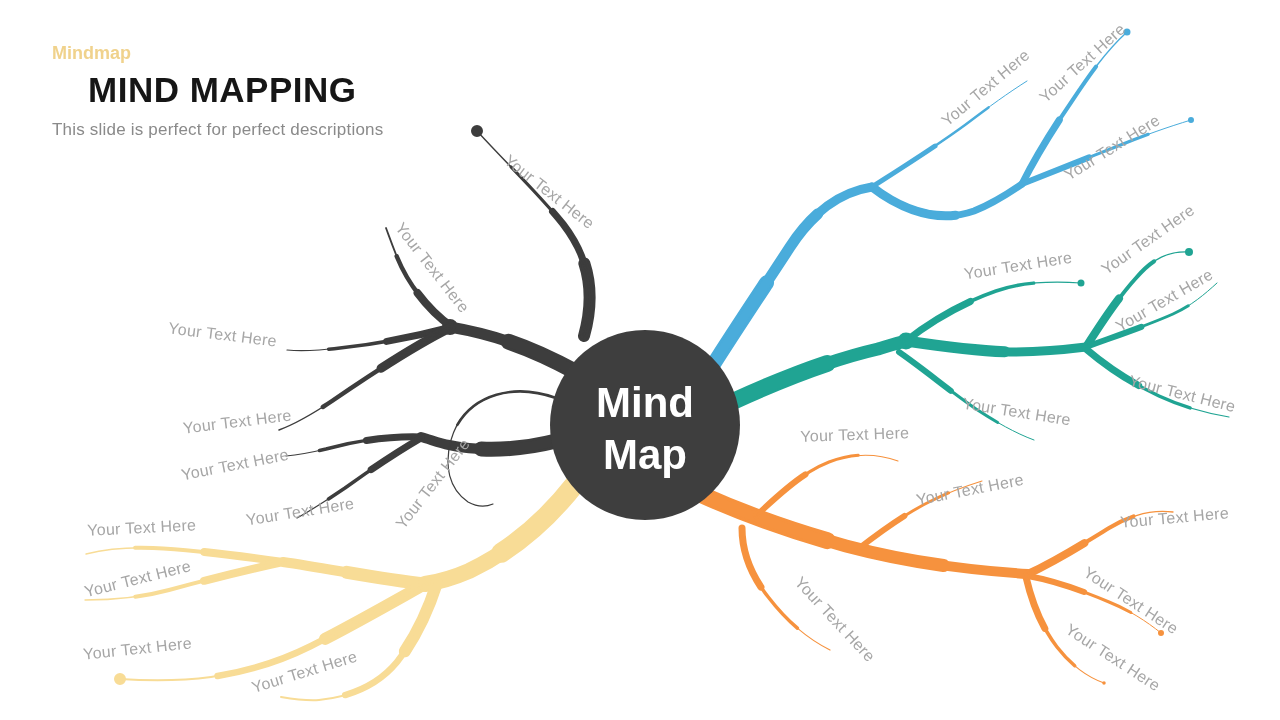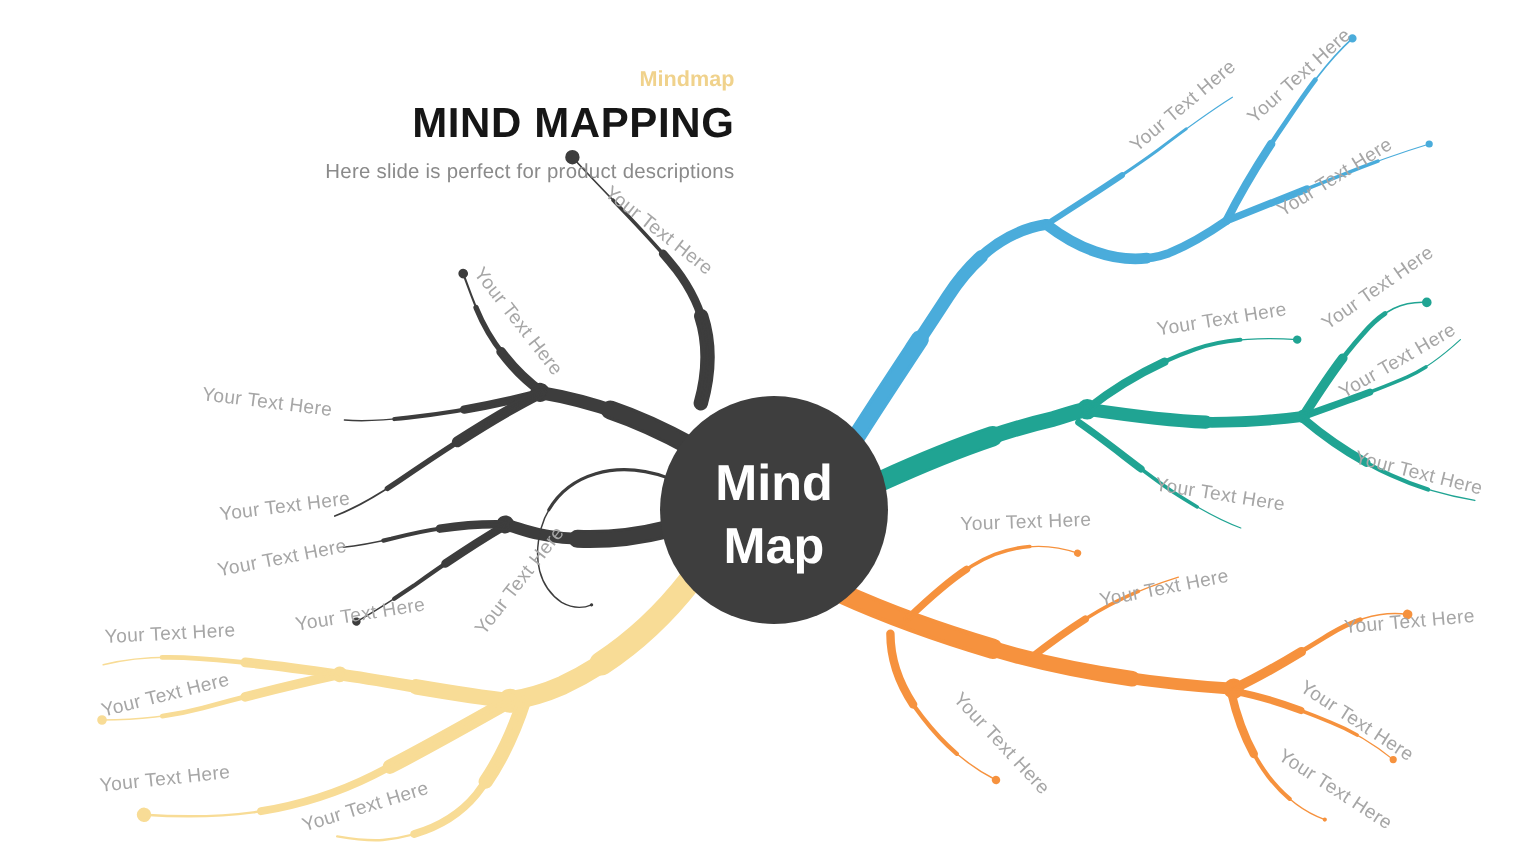--- a/index.html
+++ b/index.html
@@ -1,20 +1,20 @@
 <!DOCTYPE html>
 <html><head>
 <meta charset="utf-8">
 <style>
   html,body{margin:0;padding:0;background:#fff;}
   #slide{
     position:relative;width:1280px;height:720px;overflow:hidden;background:#ffffff;
     font-family:"Liberation Sans","DejaVu Sans",sans-serif;
   }
-  #header{position:absolute;left:52px;top:56px;width:560px;text-align:right;}
+  #header{position:absolute;left:52px;top:43px;width:560px;}
   #kicker{font-size:18px;font-weight:700;color:#F0D28C;line-height:1.2;}
   #title{font-size:35px;font-weight:800;color:#161616;letter-spacing:.5px;line-height:1.2;margin-top:4px;margin-left:36px;}
   #subtitle{font-size:17px;color:#8A8A8A;letter-spacing:.2px;margin-top:9px;}
   svg{position:absolute;left:0;top:0;}
   .labels text{font-size:16px;font-weight:400;letter-spacing:.3px;}
   .center-label{font-size:42px;font-weight:700;fill:#ffffff;}
 </style>
 </head>
 <body>
 
@@ -167,16 +167,16 @@
       <text text-anchor="middle" transform="translate(142 533) rotate(-3)">Your Text Here</text>
       <text text-anchor="middle" transform="translate(139 584) rotate(-14)">Your Text Here</text>
       <text text-anchor="middle" transform="translate(138 654) rotate(-6)">Your Text Here</text>
       <text text-anchor="middle" transform="translate(306 677) rotate(-17)">Your Text Here</text>
     </g>
   </svg>
 
   <div id="header">
     <div id="kicker">Mindmap</div>
     <div id="title">MIND MAPPING</div>
-    <div id="subtitle">Here slide is perfect for product descriptions</div>
+    <div id="subtitle">This slide is perfect for perfect descriptions</div>
   </div>
 
 </div>
 
 </body></html>

